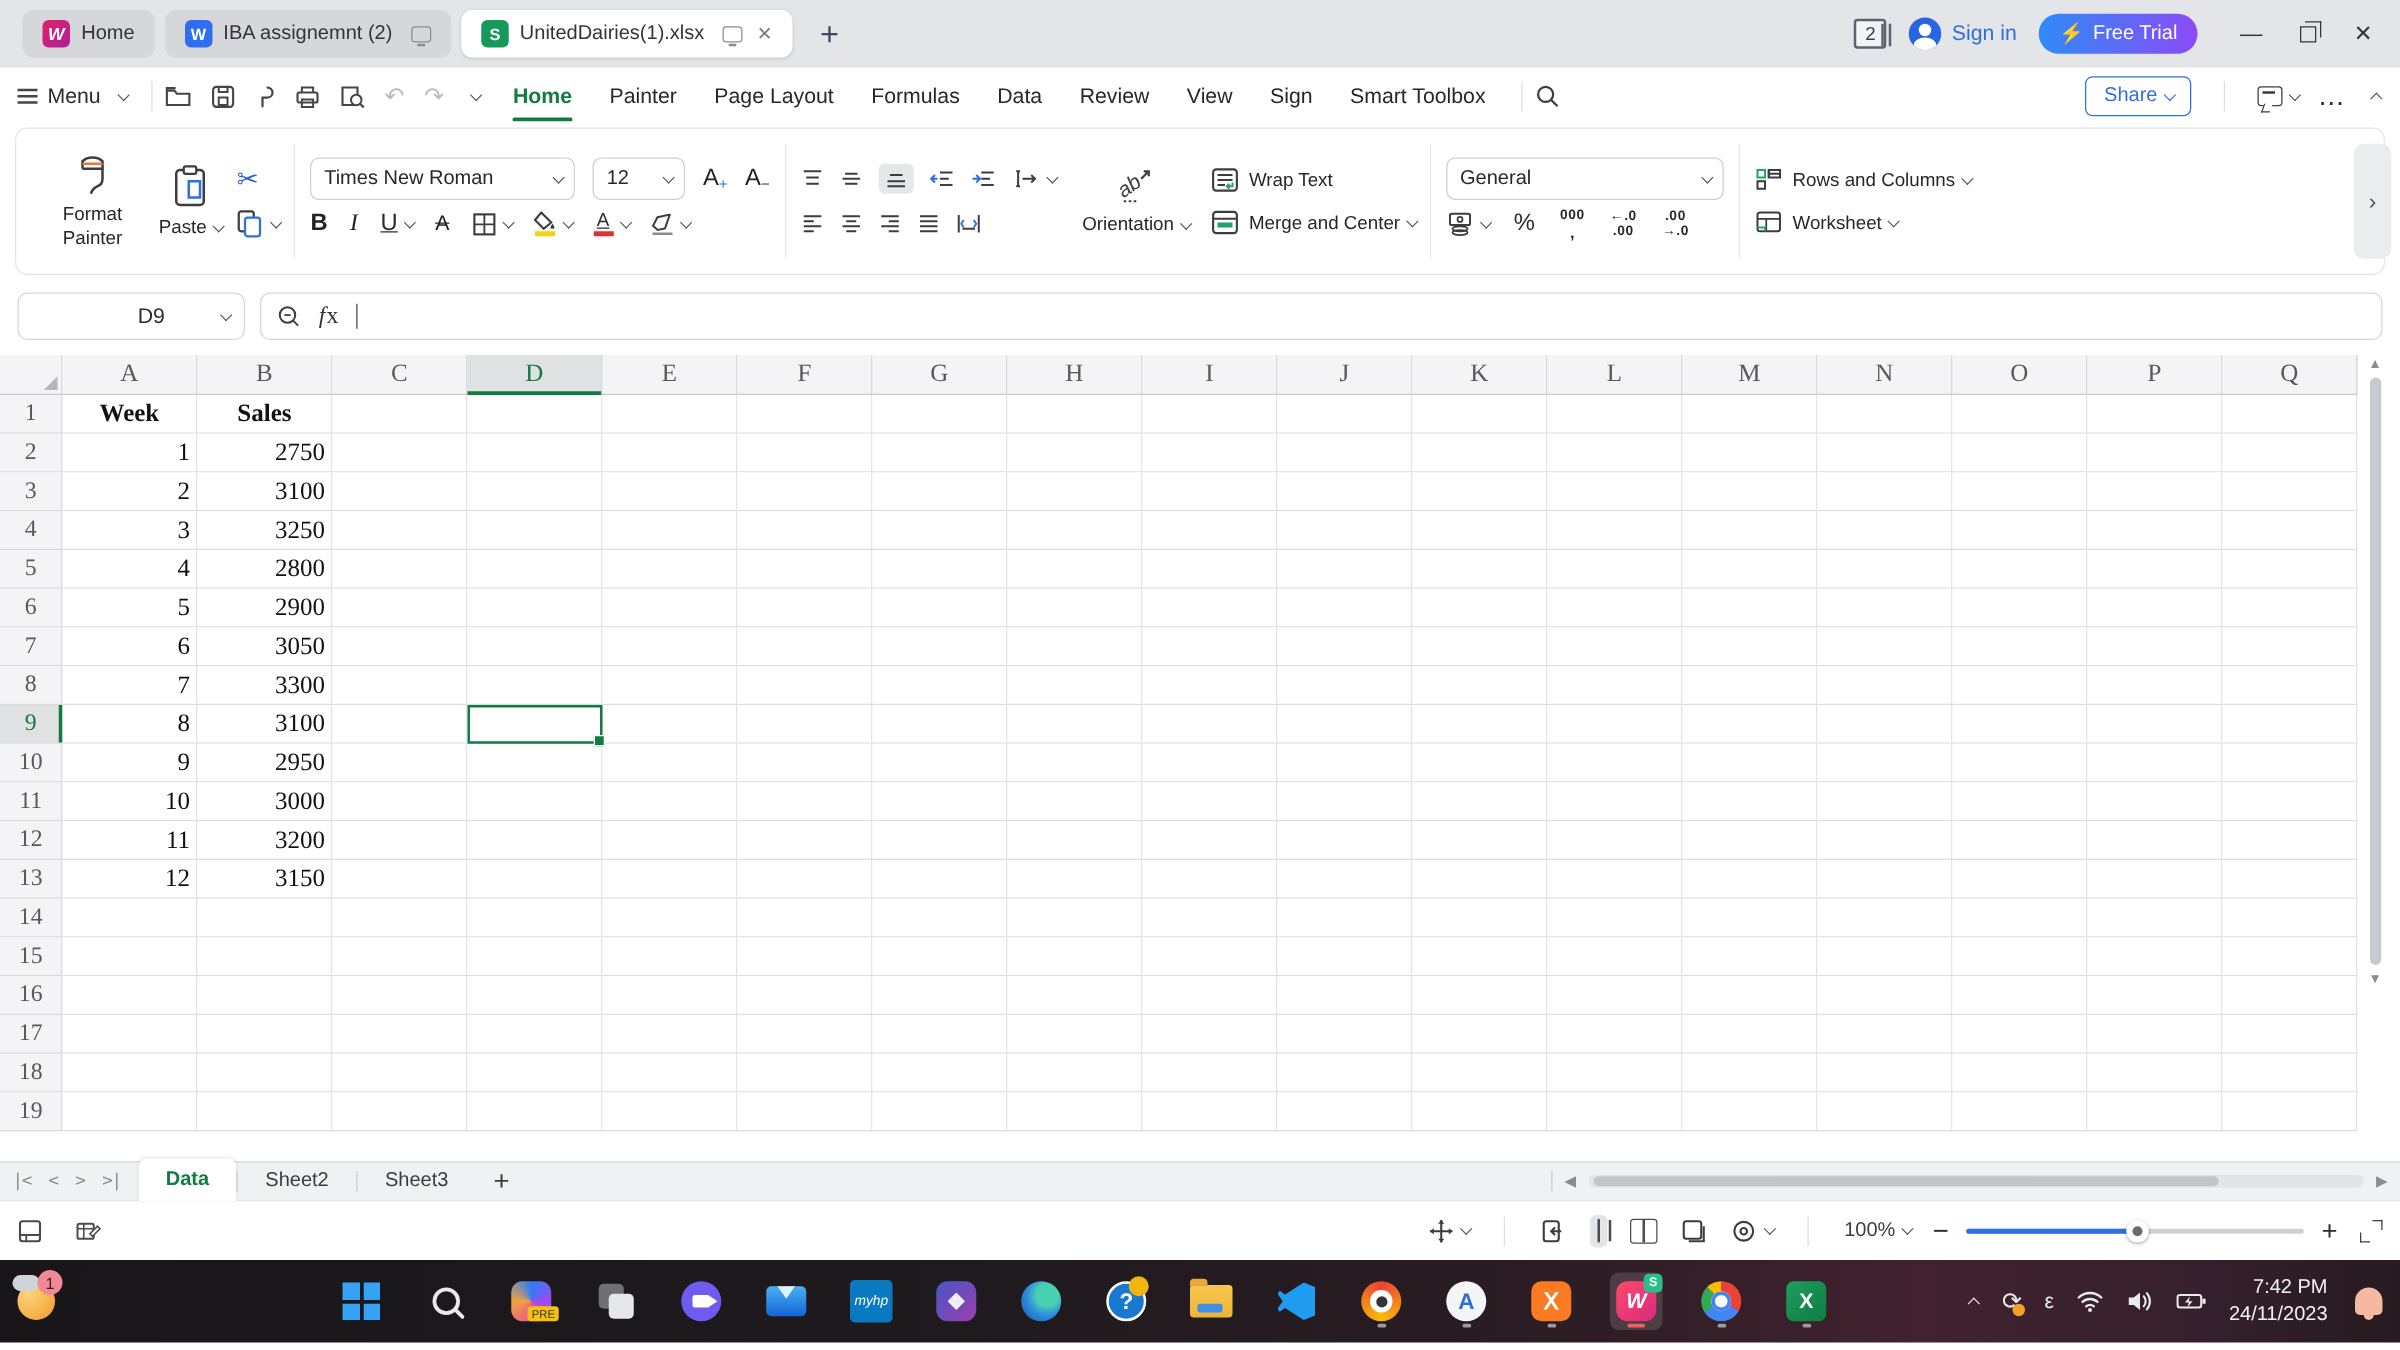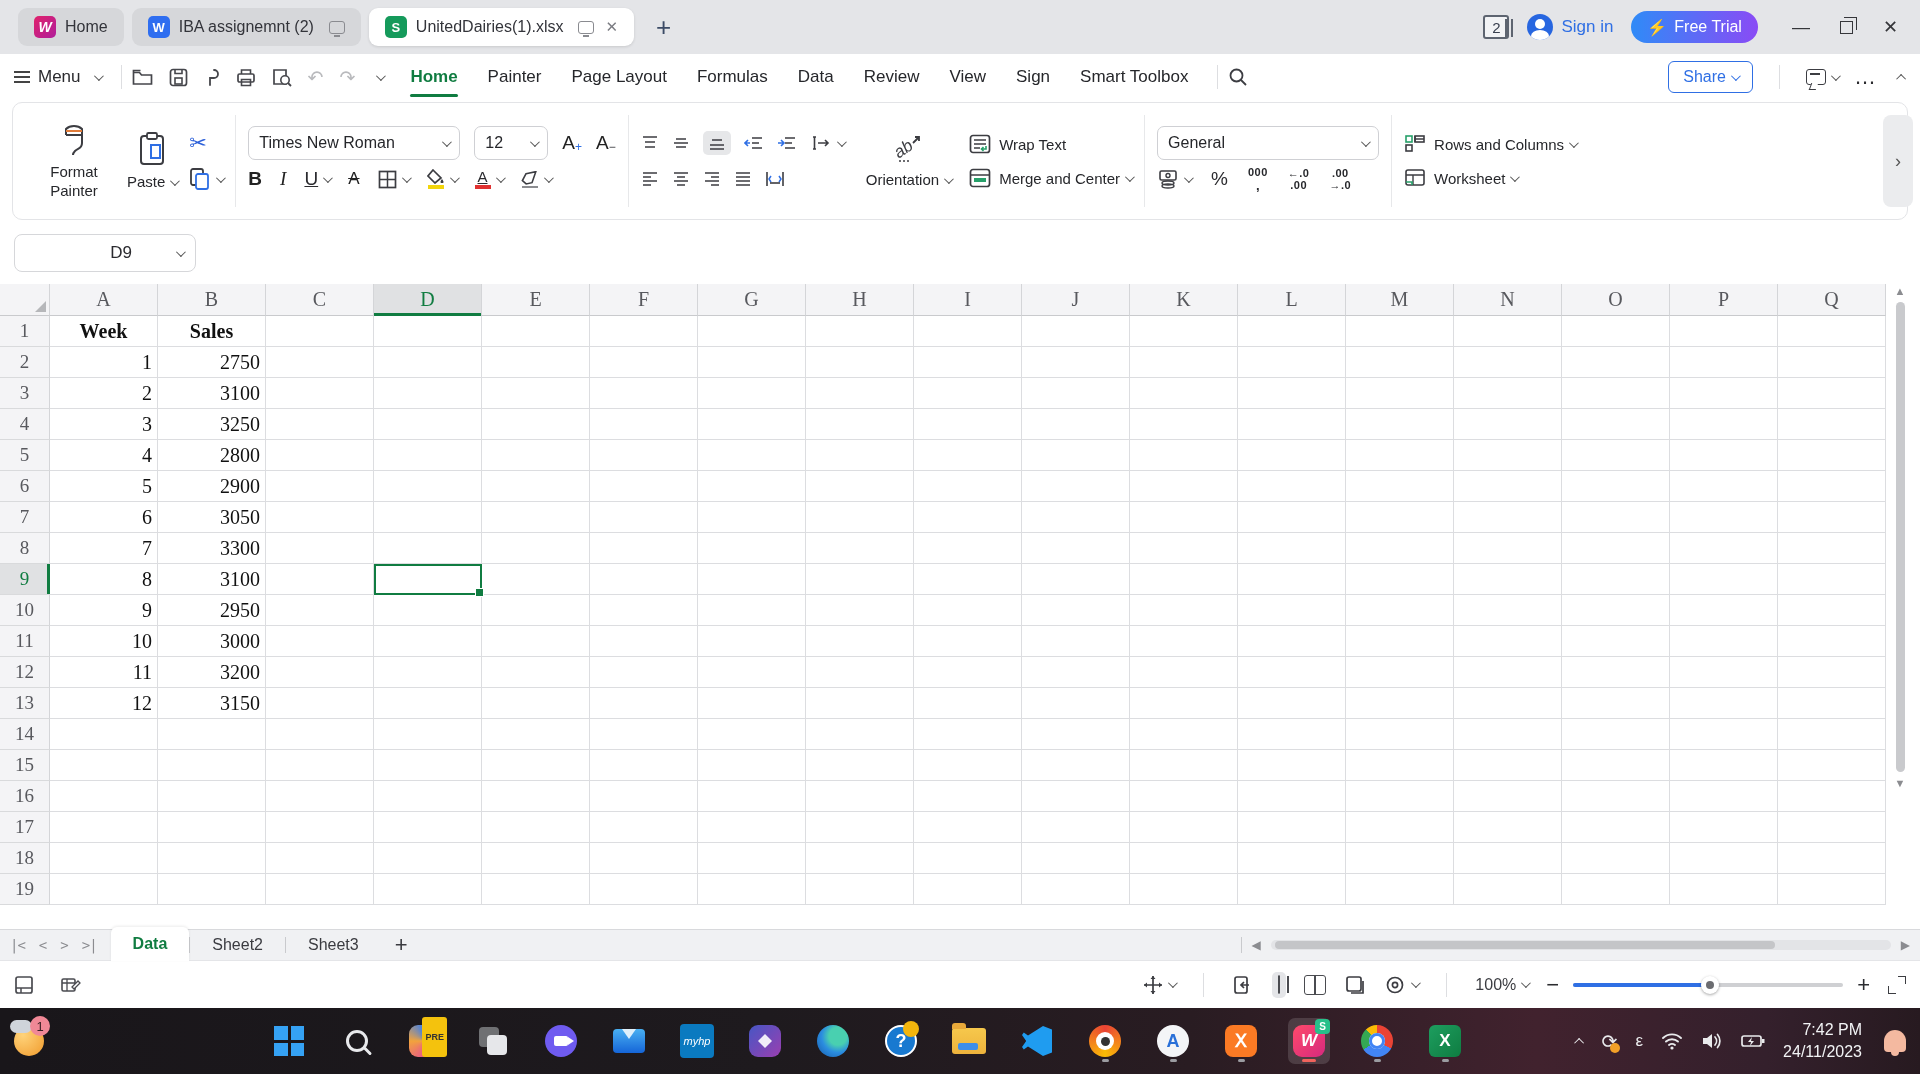--- a/index.html
+++ b/index.html
@@ -176,21 +176,21 @@
   .tb-app { width:42px; height:46px; display:flex; flex-direction:column; align-items:center; justify-content:center; position:relative; border-radius:7px; }
   .tb-app.active { background:rgba(255,255,255,.14); }
   .rundot { position:absolute; bottom:2px; width:7px; height:3px; border-radius:2px; background:#9b9ca1; }
   .rundot.accent { width:14px; background:#f0635c; }
   .ic36 { width:36px; height:36px; display:flex; align-items:center; justify-content:center; }
   .ap-win { width:30px; height:30px; display:grid; grid-template:1fr 1fr / 1fr 1fr; gap:3px; }
   .ap-win div { background:#35a2f4; }
   .ap-search { width:22px; height:22px; border:3px solid #e8e9ec; border-radius:50%; position:relative; }
   .ap-search::after { content:""; position:absolute; width:3px; height:10px; background:#e8e9ec; transform:rotate(-45deg); right:-4px; bottom:-7px; border-radius:2px; }
   .ap-copilot { width:32px; height:32px; border-radius:9px; background:conic-gradient(#2f7cf6,#9a4bf0,#e8578c,#f2a33c,#2f7cf6); }
-  .pre-badge { position:absolute; right:-4px; bottom:2px; background:#f4c20d; color:#333; font-size:9px; font-weight:bold; padding:15px 3px; border-radius:3px;text-align:center; }
+  .pre-badge { position:absolute; right:-4px; bottom:2px; background:#f4c20d; color:#333; font-size:9px; font-weight:normal; padding:1px 3px; border-radius:3px;text-align:center; }
   .ap-task { width:28px; height:28px; position:relative; }
   .ap-task::before { content:""; position:absolute; left:0; top:0; width:20px; height:20px; background:#6f7073; border-radius:4px; }
   .ap-task::after { content:""; position:absolute; right:0; bottom:0; width:20px; height:20px; background:#e6e7ea; border-radius:4px; }
   .ap-chat { width:32px; height:32px; border-radius:50%; background:#6f5bf0; color:#fff; display:flex; align-items:center; justify-content:center; }
   .camglyph { width:14px; height:10px; background:#fff; border-radius:2px; position:relative; }
   .camglyph::after { content:""; position:absolute; right:-6px; top:1px; border-left:6px solid #fff;
     border-top:4px solid transparent; border-bottom:4px solid transparent; }
   .ap-mail { width:32px; height:24px; border-radius:4px; background:linear-gradient(180deg,#49b0f2,#1565d8); position:relative; overflow:hidden; }
   .ap-mail::after { content:""; position:absolute; left:2px; top:-10px; width:28px; height:20px; background:#dff0fb; transform:rotate(0deg); clip-path:polygon(0 0,100% 0,50% 100%); }
   .ap-myhp { width:34px; height:34px; background:#0a7ac0; border-radius:4px; color:#fff; font-size:11px; font-style:italic; display:flex; align-items:center; justify-content:center; }
@@ -574,20 +574,30 @@
     </div>
     <div class="expand-btn">›</div>
   </div>
 </div>
 
 <div class="formula-row">
   <div class="namebox">
     <span>D9</span>
       <span class="chv"></span>
   </div>
+  <div class="fx-box">
+    <svg width="20" height="20" viewBox="0 0 20 20">
+        <circle cx="9" cy="9" r="6.2" fill="none" stroke="#3c3d42" stroke-width="1.6"></circle>
+        <path d="M6.5 9h5" stroke="#3c3d42" stroke-width="1.4"></path>
+        <path d="M13.5 13.5l4 4" stroke="#3c3d42" stroke-width="1.6"></path>
+      </svg>
+    <span class="fx"><i>f</i><span>x</span></span>
+    <span class="caret"></span>
+    <span></span>
+  </div>
 </div>
 
 <div class="grid-wrap">
   <div class="grid">
     <div class="colrow" id="col-headers">
       <div class="corner"></div>
     <div class="colh">A</div>
         <div class="colh">B</div>
         <div class="colh">C</div>
         <div class="colh sel">D</div>

